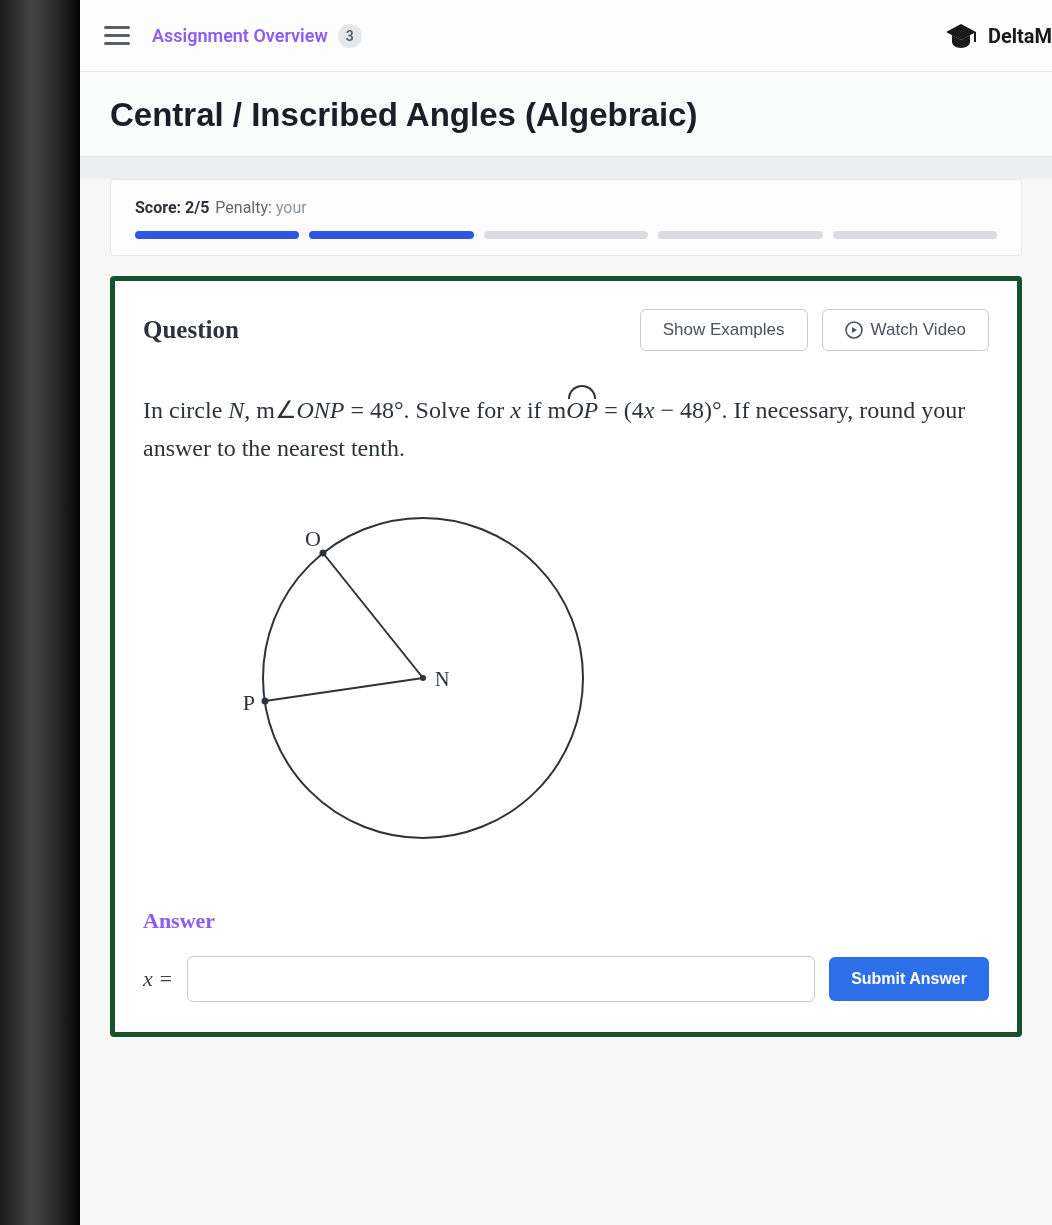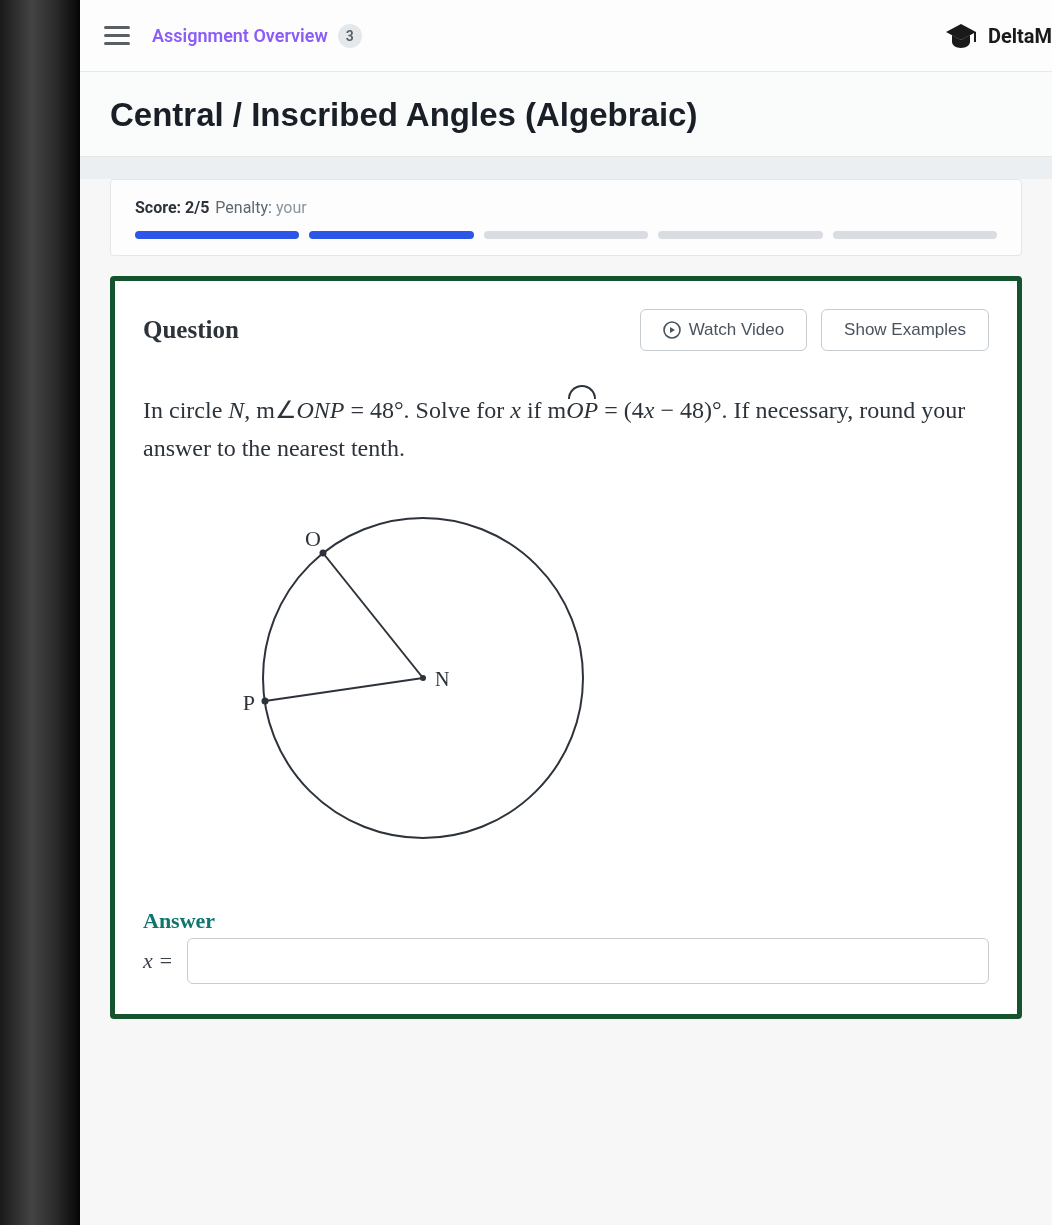--- a/index.html
+++ b/index.html
@@ -179,22 +179,22 @@
   margin-bottom: 50px;
 }
 .diagram svg { display: block; }
 .answer-section {
   margin-top: 10px;
 }
 .answer-label {
   font-family: Georgia, "Times New Roman", serif;
   font-size: 22px;
   font-weight: 700;
-  color: #0f766e;
-  margin-bottom: 4px;
+  color: #8b5cf6;
+  margin-bottom: 22px;
 }
 .answer-row {
   display: flex;
   align-items: center;
   gap: 14px;
 }
 .xeq {
   font-family: Georgia, "Times New Roman", serif;
   font-style: italic;
   font-size: 22px;
@@ -283,31 +283,31 @@
         <div class="seg"></div>
         <div class="seg"></div>
       </div>
     </div>
 
     <div class="question-card">
       <div class="question-header">
         <h2>Question</h2>
         <div class="header-actions">
           <button class="btn-outline">
+            <span>Show Examples</span>
+          </button>
+          <button class="btn-outline">
             <span class="play">
               <svg width="18" height="18" viewBox="0 0 18 18">
                 <circle cx="9" cy="9" r="8" fill="none" stroke="#4a535d" stroke-width="1.6"></circle>
                 <path d="M7 6 L12 9 L7 12 Z" fill="#4a535d"></path>
               </svg>
             </span>
             <span>Watch Video</span>
           </button>
-          <button class="btn-outline">
-            <span>Show Examples</span>
-          </button>
         </div>
       </div>
 
       <div class="prompt">
         <span>In circle </span><span class="math-i">N</span><span>, m∠</span><span class="math-i">ONP</span><span> = 48°. Solve for </span><span class="math-i">x</span><span> if m</span><span class="arc-sup"><span class="math-i">OP</span></span><span> = (4</span><span class="math-i">x</span><span> − 48)°. If necessary, round your answer to the nearest tenth.</span>
       </div>
 
       <div class="diagram">
         <svg width="400" height="360" viewBox="0 0 400 360">
           <circle cx="210" cy="180" r="160" fill="none" stroke="#2d333a" stroke-width="2"></circle>
@@ -322,17 +322,18 @@
           <text x="222" y="188" font-family="Georgia, serif" font-size="20" fill="#2d333a">N</text>
           <text x="42" y="212" font-family="Georgia, serif" font-size="22" fill="#2d333a" text-anchor="end">P</text>
         </svg>
       </div>
 
       <div class="answer-section">
         <div class="answer-label">Answer</div>
         <div class="answer-row">
           <span class="xeq">x =</span>
           <input class="answer-input" type="text" value="" style="">
+          <button class="submit-btn">Submit Answer</button>
         </div>
       </div>
     </div>
   </div>
 </div>
 
 </body></html>

